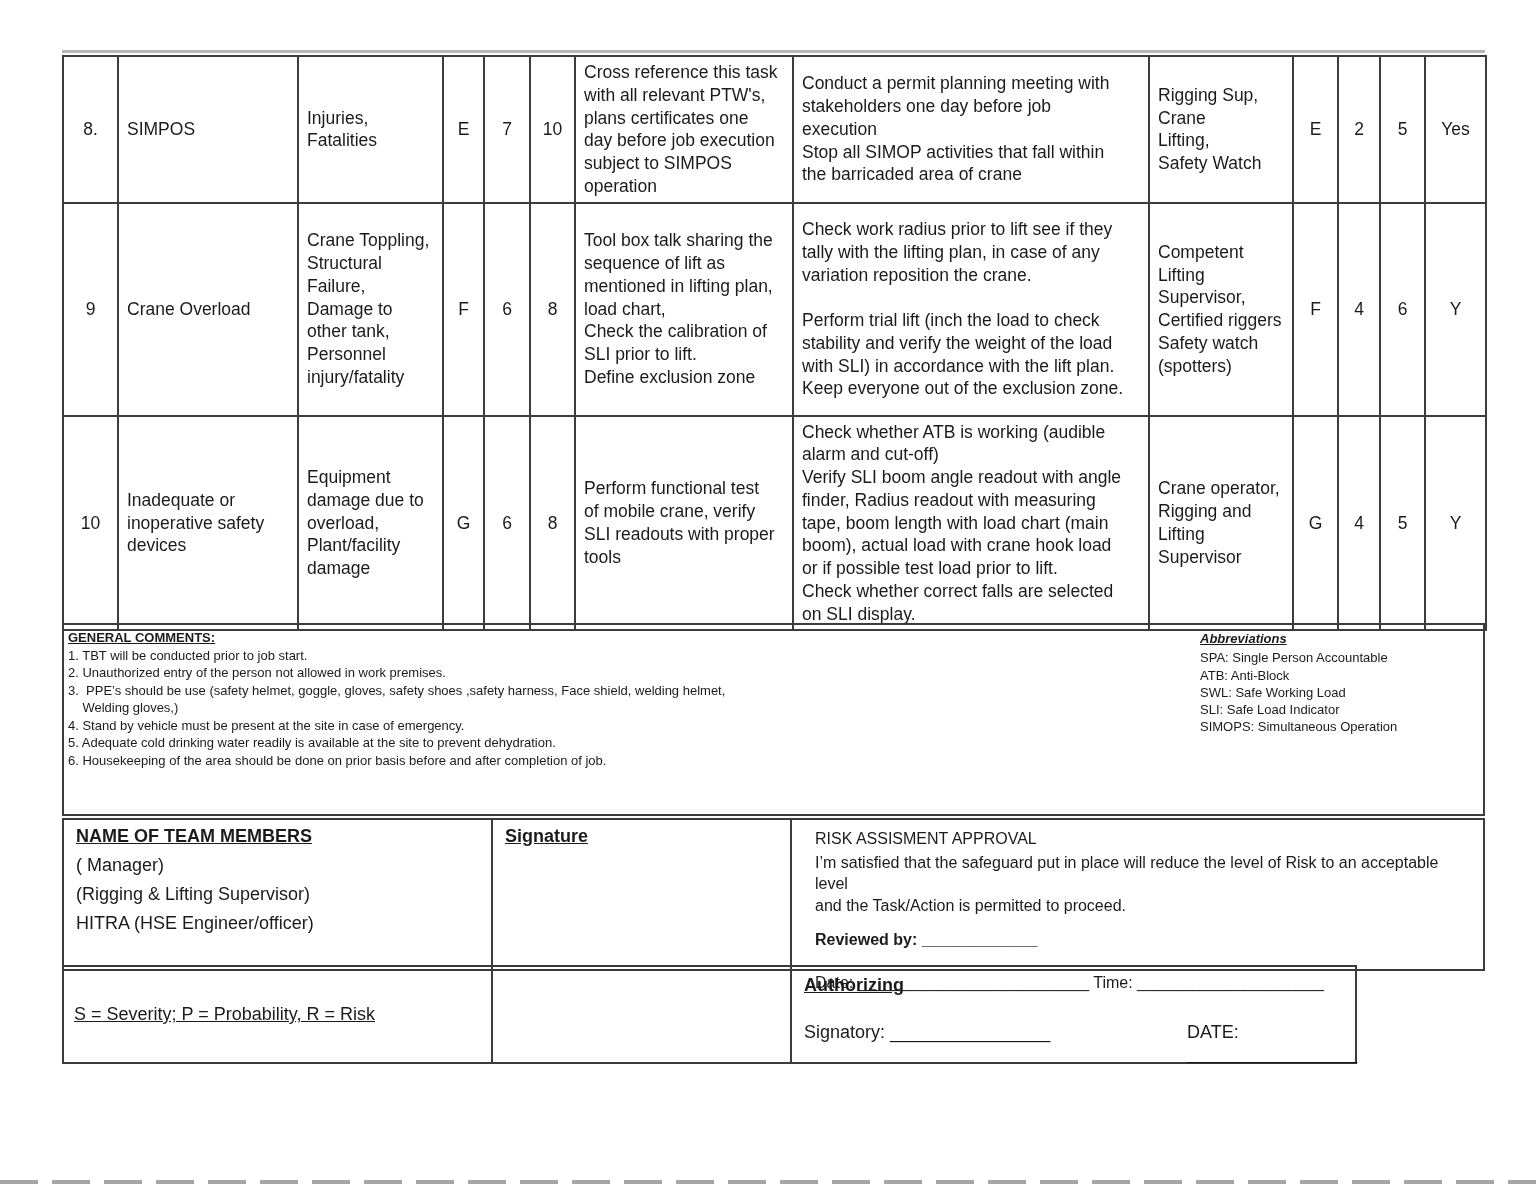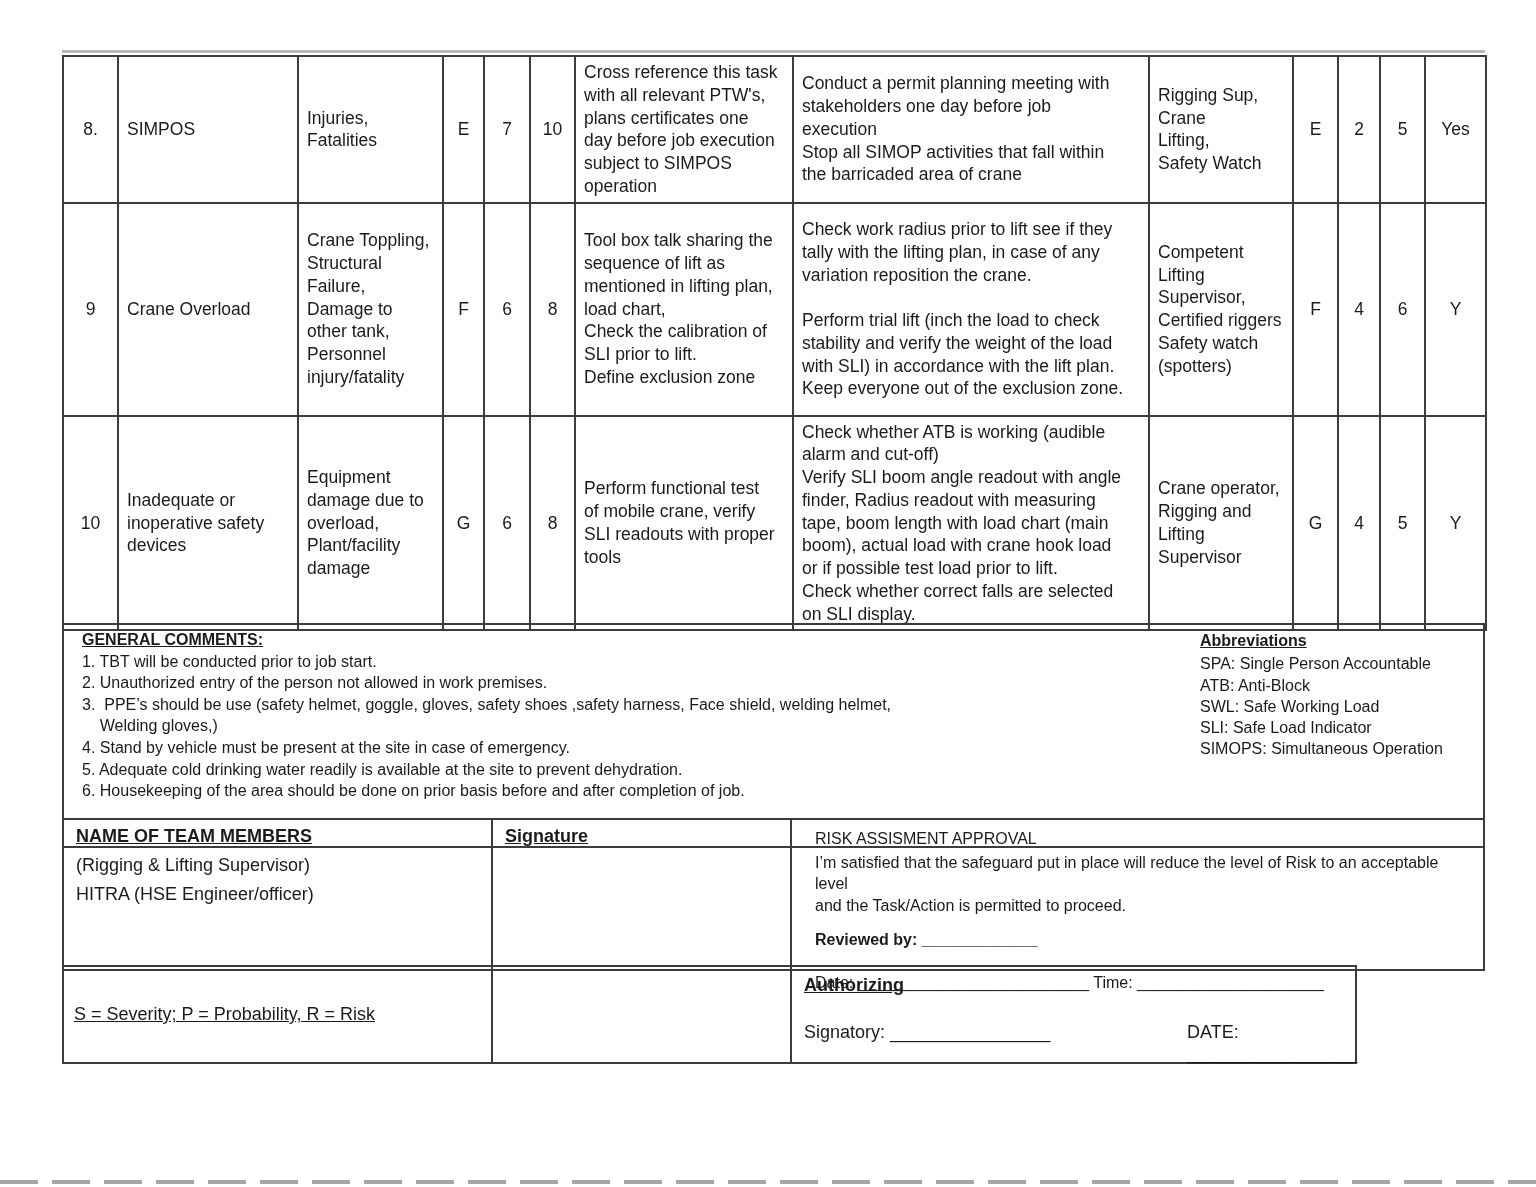--- a/index.html
+++ b/index.html
@@ -18,28 +18,28 @@
     position:absolute;left:62px;top:55px;width:1423px;
     border-collapse:collapse;table-layout:fixed;
     font-size:17.5px;line-height:1.3;
   }
   table.main td{border:2px solid #3c3c3c;padding:4px 8px;vertical-align:middle;overflow:hidden;}
   td.ctr{text-align:center;}
   .pre{white-space:pre-line;}
   tr.r8{height:145px;} tr.r9{height:213px;} tr.r10{height:212px;}
   
   .comments{
-    position:absolute;left:62px;top:623px;width:1423px;height:225px;
-    border:2px solid #3c3c3c;box-sizing:border-box;padding:4px 18px;
-    font-size:16px;line-height:1.35;position:absolute;
+    position:absolute;left:62px;top:623px;width:1423px;height:193px;
+    border:2px solid #3c3c3c;box-sizing:border-box;padding:4px 4px;
+    font-size:13px;line-height:1.35;position:absolute;
   }
   .c-head{font-weight:bold;text-decoration:underline;}
   .c-line{white-space:pre-wrap;}
   .abbr{position:absolute;left:1136px;top:5px;width:300px;line-height:1.33;}
-  .a-head{font-weight:bold;text-decoration:underline;margin-bottom:2px;}
+  .a-head{font-weight:bold;text-decoration:underline;margin-bottom:2px;font-style:italic;}
   
   .band{position:absolute;left:62px;width:1423px;display:flex;}
   .band .cell{border:2px solid #3c3c3c;box-sizing:border-box;}
   .band .cell + .cell{border-left:none;}
   .team-band{top:818px;height:153px;}
   .bottom-band{top:965px;height:99px;}
   .w-name{width:431px;padding:6px 12px;}
   .w-sig{width:299px;padding:6px 12px;}
   .w-appr{width:693px;padding:6px 23px;font-size:16px;line-height:1.35;}
   .t-head{font-weight:bold;text-decoration:underline;font-size:18px;}
@@ -198,20 +198,21 @@
       <div>ATB: Anti-Block</div>
       <div>SWL: Safe Working Load</div>
       <div>SLI: Safe Load Indicator</div>
       <div>SIMOPS: Simultaneous Operation</div>
     </div>
   </div>
 
   <div class="band team-band">
     <div class="cell w-name">
       <div class="t-head">NAME OF TEAM MEMBERS</div>
+      <div class="t-line">( Manager)</div>
       <div class="t-line">(Rigging &amp; Lifting Supervisor)</div>
       <div class="t-line">HITRA (HSE  Engineer/officer)</div>
     </div>
     <div class="cell w-sig">
       <div class="t-head">Signature</div>
     </div>
     <div class="cell w-appr">
       <div class="ap-title">RISK ASSISMENT APPROVAL</div>
       <div class="ap-text">I’m satisfied that the safeguard put in place will reduce the level of Risk to an acceptable level
 and the Task/Action is permitted to proceed.</div>

